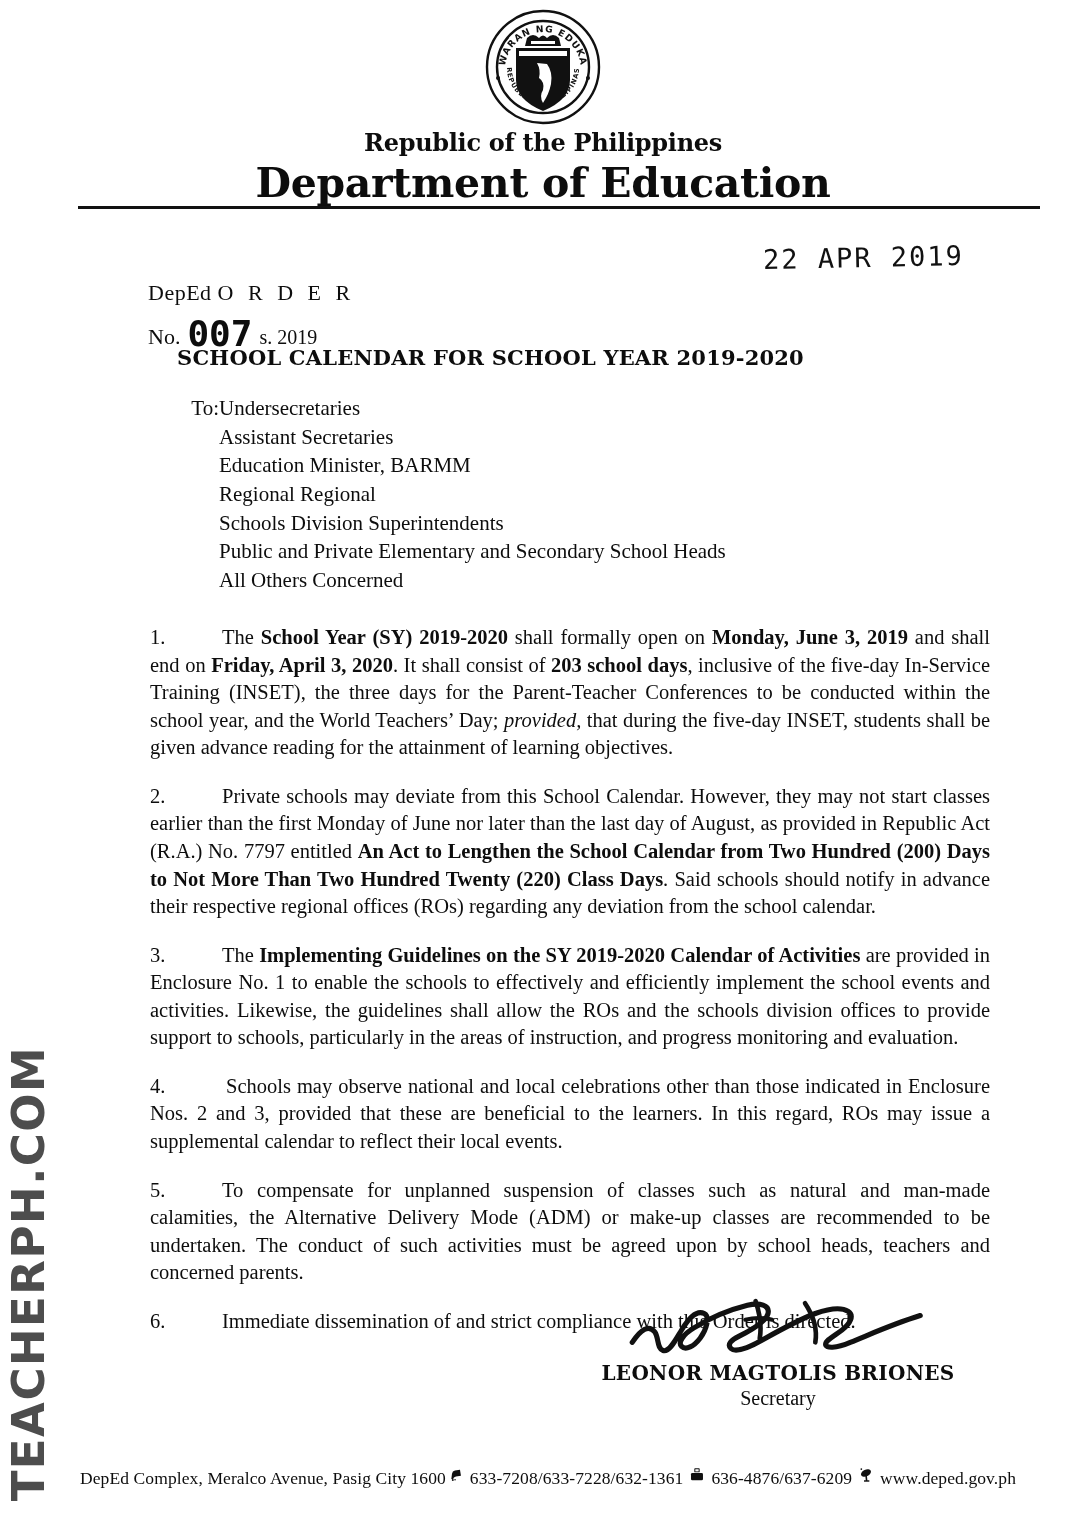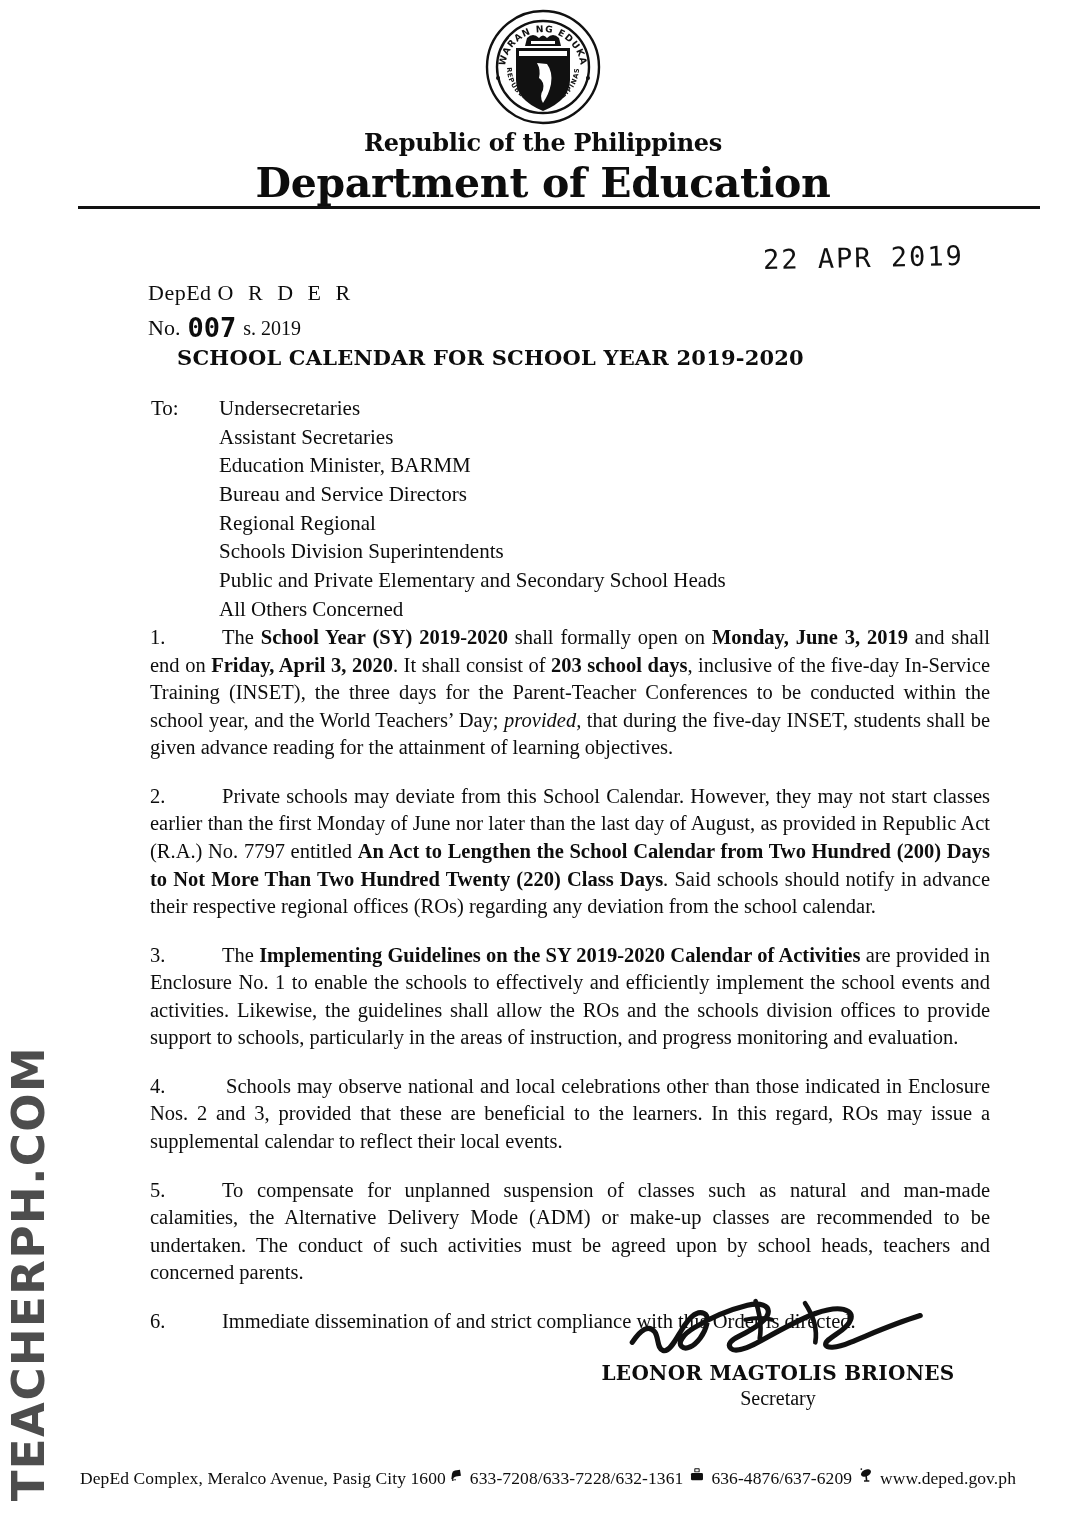--- a/index.html
+++ b/index.html
@@ -105,21 +105,21 @@
   }
   .order-line1 { letter-spacing: 0.5px; }
   .order-line1 .spaced { letter-spacing: 4.5px; }
   .order-line2 {
     display: flex;
     align-items: baseline;
     gap: 7px;
   }
   .order-num {
     font-family: "DejaVu Sans Mono", "Liberation Mono", monospace;
-    font-size: 27px;
+    font-size: 36px;
     font-weight: 700;
     letter-spacing: 0px;
     position: relative;
     top: 2px;
   }
   .order-ser { font-size: 20px; }
 
   .doc-title {
     position: absolute;
     left: 0;
@@ -133,21 +133,21 @@
   }
 
   .to-block {
     position: absolute;
     left: 151px;
     top: 394px;
     display: flex;
     font-size: 21px;
     line-height: 1.365;
   }
-  .to-label { width: 68px; flex: 0 0 68px; }
+  .to-label { width: 68px; flex: 0 0 68px; text-align: right; }
   .to-list { list-style: none; margin: 0; padding: 0; }
 
   .body-text {
     position: absolute;
     left: 150px;
     top: 624px;
     width: 840px;
     font-size: 20.5px;
     line-height: 1.345;
     text-align: justify;
@@ -261,21 +261,20 @@
   </div>
 
   <div class="doc-title">SCHOOL CALENDAR FOR SCHOOL YEAR 2019-2020</div>
 
   <div class="to-block">
     <div class="to-label">To:</div>
     <ul class="to-list">
         <li>Undersecretaries</li>
         <li>Assistant Secretaries</li>
         <li>Education Minister, BARMM</li>
-        <li>Bureau and Service Directors</li>
         <li>Regional Regional</li>
         <li>Schools Division Superintendents</li>
         <li>Public and Private Elementary and Secondary School Heads</li>
         <li>All Others Concerned</li>
       </ul>
   </div>
 
   <div class="body-text">
       <p class="para p1"><span class="num">1.</span><span>The </span><b>School Year  (SY) 2019-2020</b><span> shall formally open on </span><b>Monday, June 3, 2019</b><span> and shall end on </span><b>Friday, April 3, 2020</b><span>.  It shall consist of </span><b>203 school days</b><span>, inclusive of the five-day In-Service Training (INSET), the three days for the Parent-Teacher Conferences to be conducted within the school year, and the World Teachers’ Day; </span><i>provided,</i><span> that during the five-day INSET, students shall be given advance reading for the attainment of learning objectives.</span></p>
       <p class="para p2"><span class="num">2.</span><span>Private schools may deviate from this School Calendar. However, they may not start classes earlier than the first Monday of June nor later than the last day of August, as provided in Republic Act (R.A.) No. 7797 entitled </span><b>An Act to Lengthen the School Calendar from Two Hundred (200) Days to Not More Than Two Hundred Twenty (220) Class Days</b><span>. Said schools should notify in advance their respective regional offices (ROs) regarding any deviation from the school calendar.</span></p>

